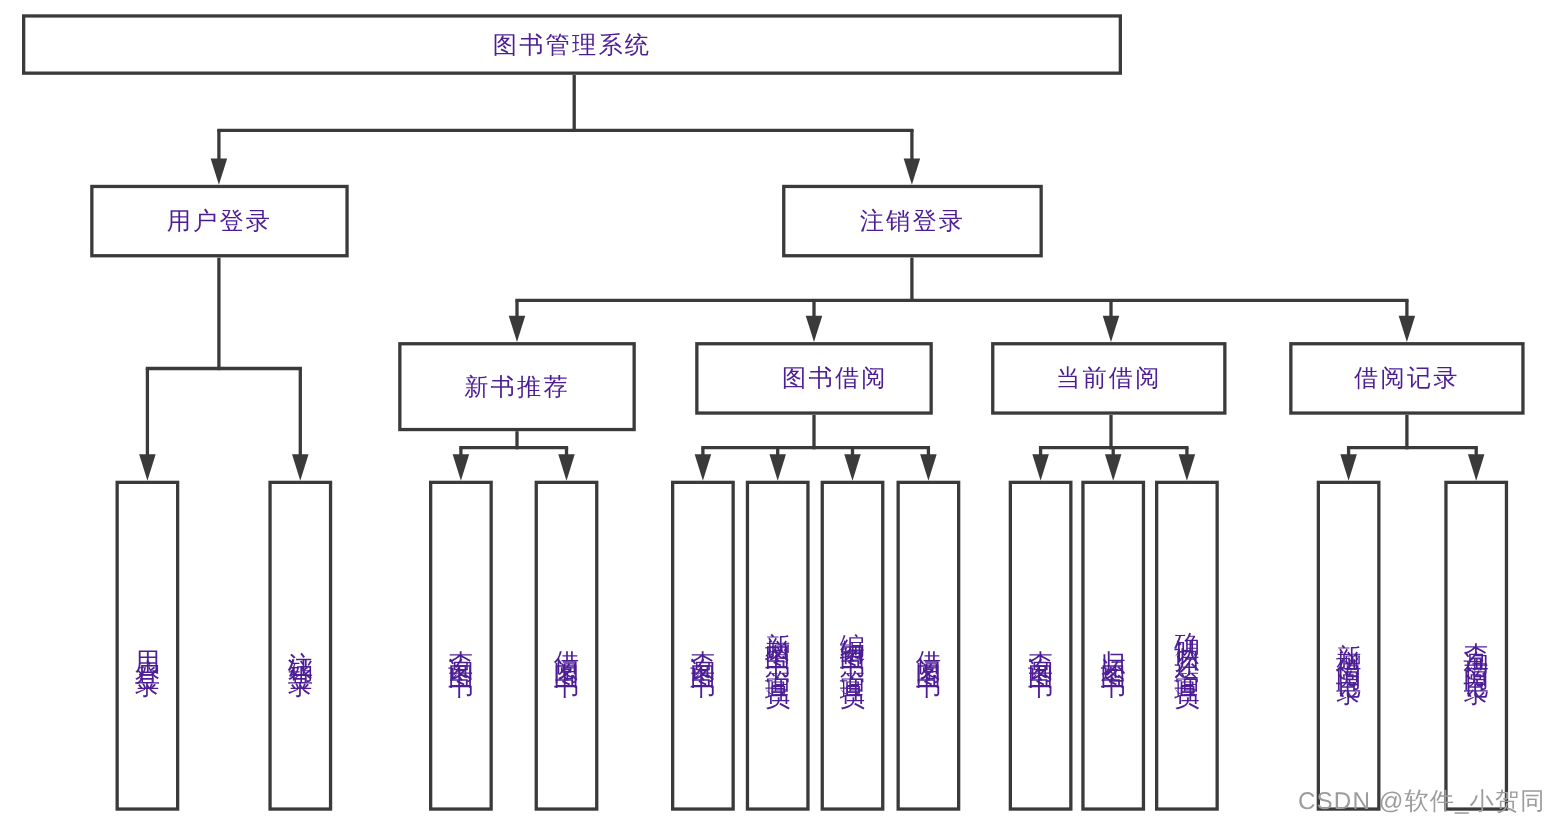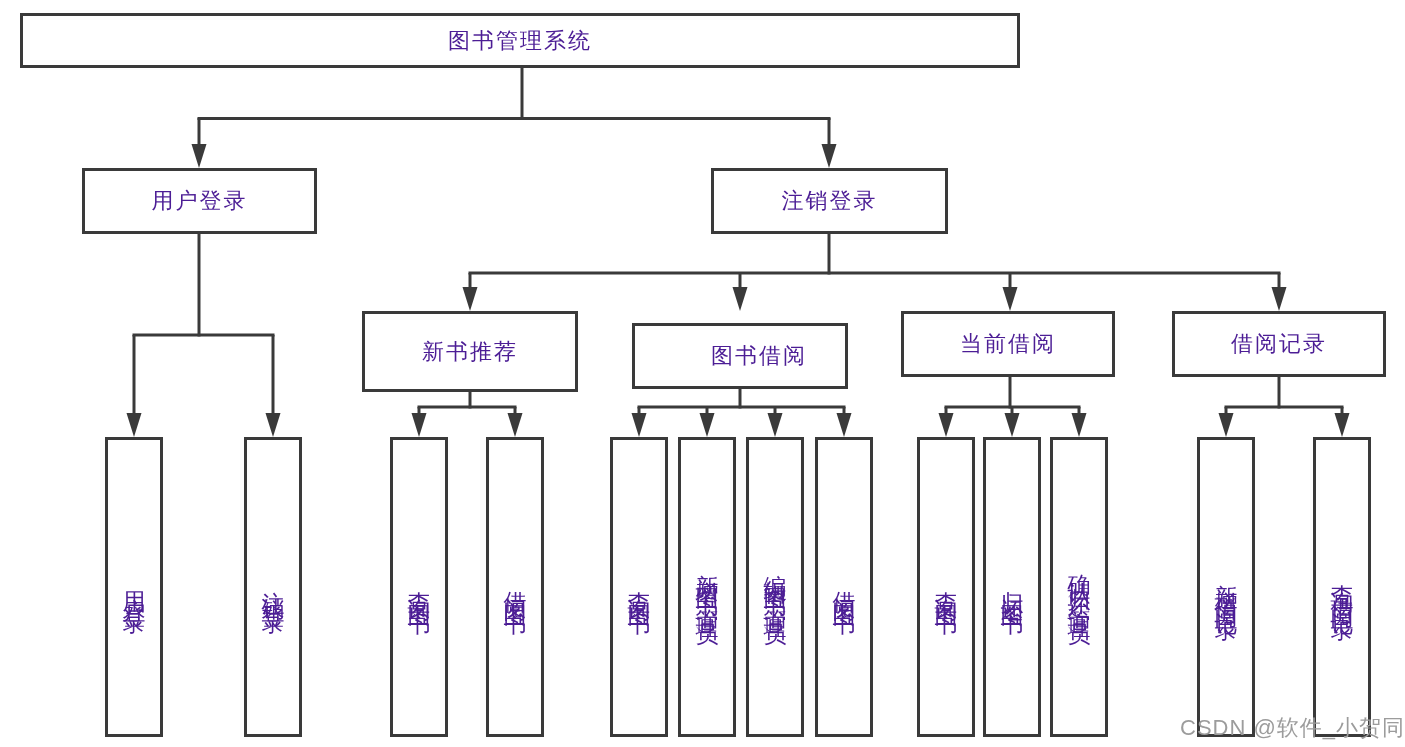--- a/index.html
+++ b/index.html
@@ -128,21 +128,21 @@
   <div class="node" style="left:82px;top:168px;width:235px;height:66px;">
     <span class="lbl">用户登录</span>
   </div>
   <div class="node" style="left:711px;top:168px;width:237px;height:66px;">
     <span class="lbl">注销登录</span>
   </div>
 
   <div class="node" style="left:362px;top:311px;width:216px;height:81px;">
     <span class="lbl">新书推荐</span>
   </div>
-  <div class="node" style="left:632px;top:323px;width:216px;height:66px;padding-left:38px;">
+  <div class="node" style="left:632px;top:311px;width:216px;height:66px;padding-left:38px;">
     <span class="lbl">图书借阅</span>
   </div>
   <div class="node" style="left:901px;top:311px;width:214px;height:66px;">
     <span class="lbl">当前借阅</span>
   </div>
   <div class="node" style="left:1172px;top:311px;width:214px;height:66px;">
     <span class="lbl">借阅记录</span>
   </div>
 
   <div class="node leaf" style="left:105px;">

